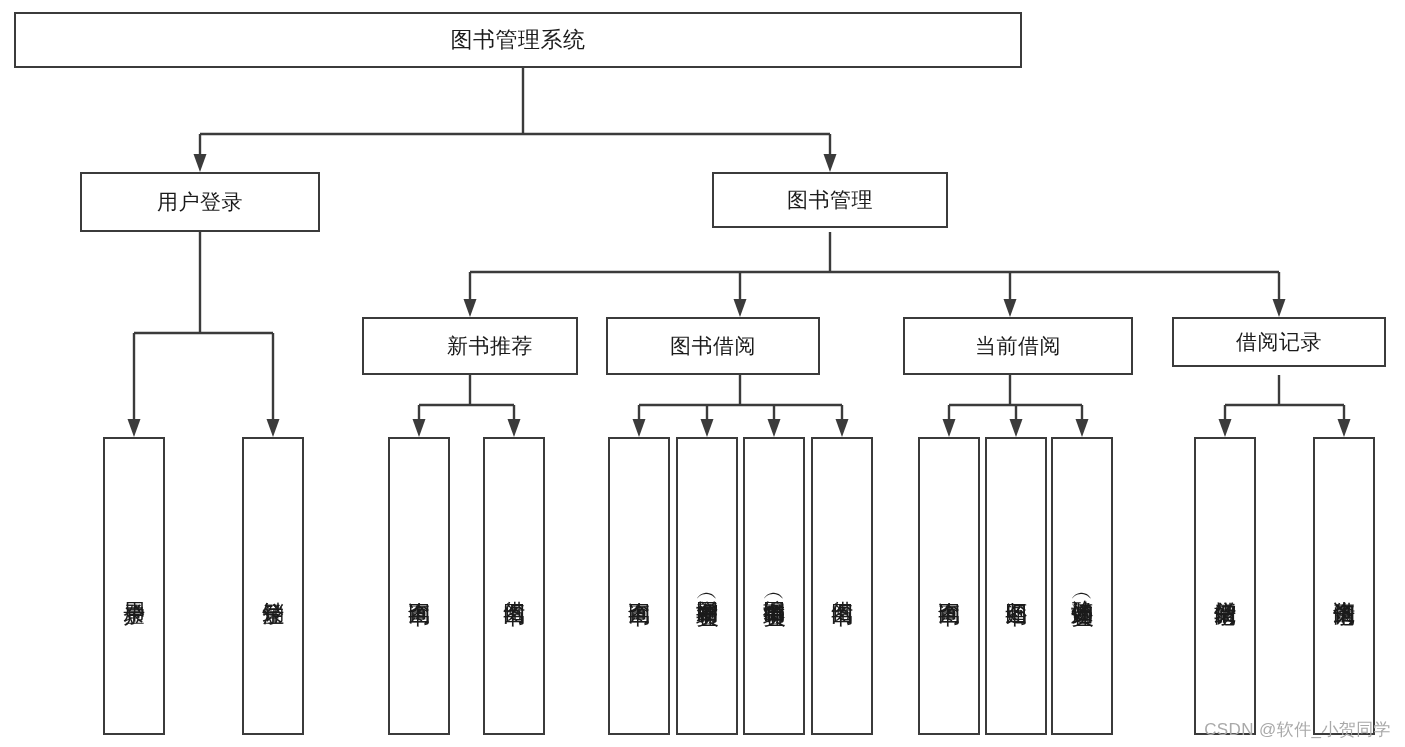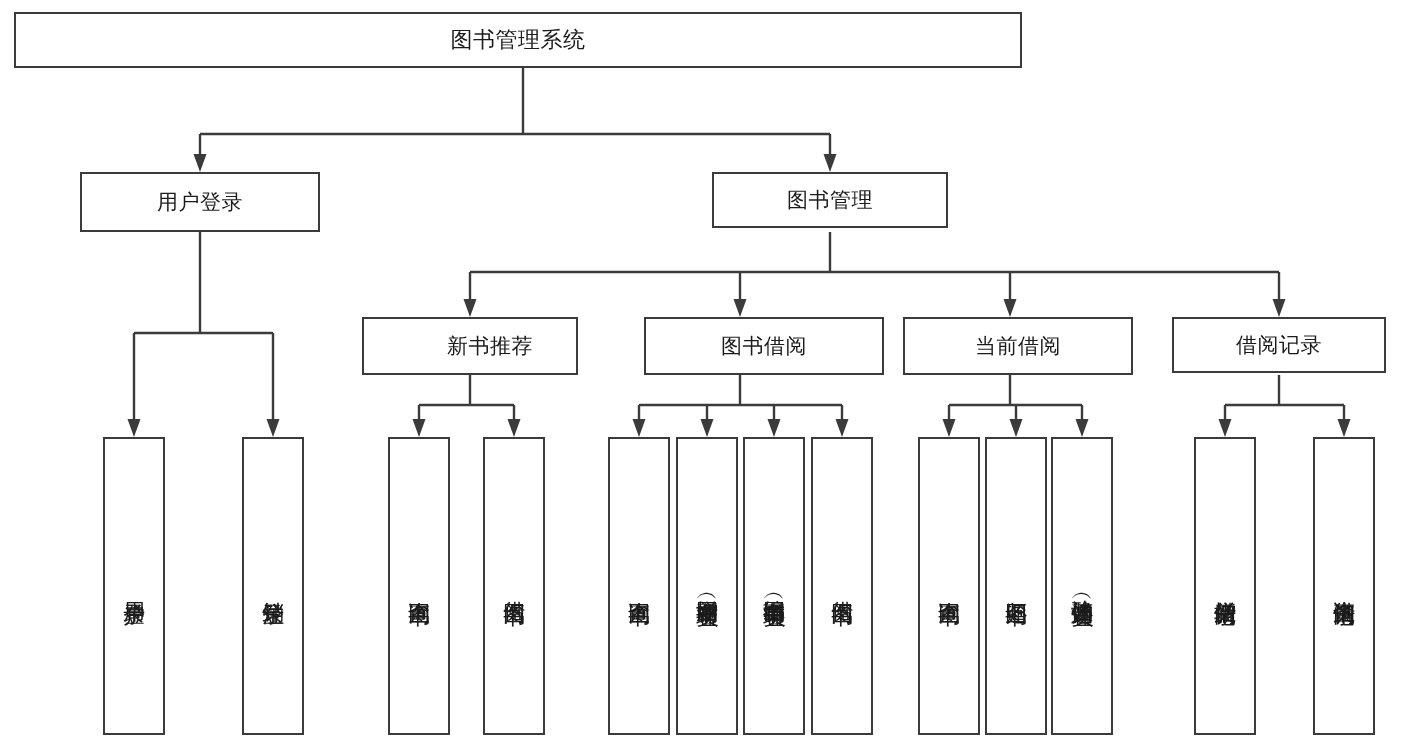--- a/index.html
+++ b/index.html
@@ -155,27 +155,27 @@
       </div>
       <div class="node horizontal" style="left: 80px; top: 172px; width: 240px; height: 60px;">
         <span class="node-label">用户登录</span>
       </div>
       <div class="node horizontal" style="left: 712px; top: 172px; width: 236px; height: 56px;">
         <span class="node-label">图书管理</span>
       </div>
       <div class="node horizontal" style="left: 362px; top: 317px; width: 216px; height: 58px; padding-left: 40px;">
         <span class="node-label">新书推荐</span>
       </div>
-      <div class="node horizontal" style="left: 644px; top: 317px; width: 240px; height: 58px;">
+      <div class="node horizontal" style="left: 606px; top: 317px; width: 214px; height: 58px;">
         <span class="node-label">图书借阅</span>
       </div>
       <div class="node horizontal" style="left: 903px; top: 317px; width: 230px; height: 58px;">
         <span class="node-label">当前借阅</span>
       </div>
-      <div class="node horizontal" style="left: 1172px; top: 317px; width: 214px; height: 56px;">
+      <div class="node horizontal" style="left: 1172px; top: 317px; width: 214px; height: 50px;">
         <span class="node-label">借阅记录</span>
       </div>
       <div class="node vertical" style="left: 103px; top: 437px; width: 62px; height: 298px;">
         <span class="node-label">用户登录</span>
       </div>
       <div class="node vertical" style="left: 242px; top: 437px; width: 62px; height: 298px;">
         <span class="node-label">注销登录</span>
       </div>
       <div class="node vertical" style="left: 388px; top: 437px; width: 62px; height: 298px;">
         <span class="node-label">查询图书</span>
@@ -205,14 +205,15 @@
         <span class="node-label">确认归还（管理员）</span>
       </div>
       <div class="node vertical" style="left: 1194px; top: 437px; width: 62px; height: 298px;">
         <span class="node-label">新增借阅记录</span>
       </div>
       <div class="node vertical" style="left: 1313px; top: 437px; width: 62px; height: 298px;">
         <span class="node-label">查询借阅记录</span>
       </div>
     </div>
 
+  <div class="watermark">CSDN @软件_小贺同学</div>
 
 </div>
 
 </body></html>

